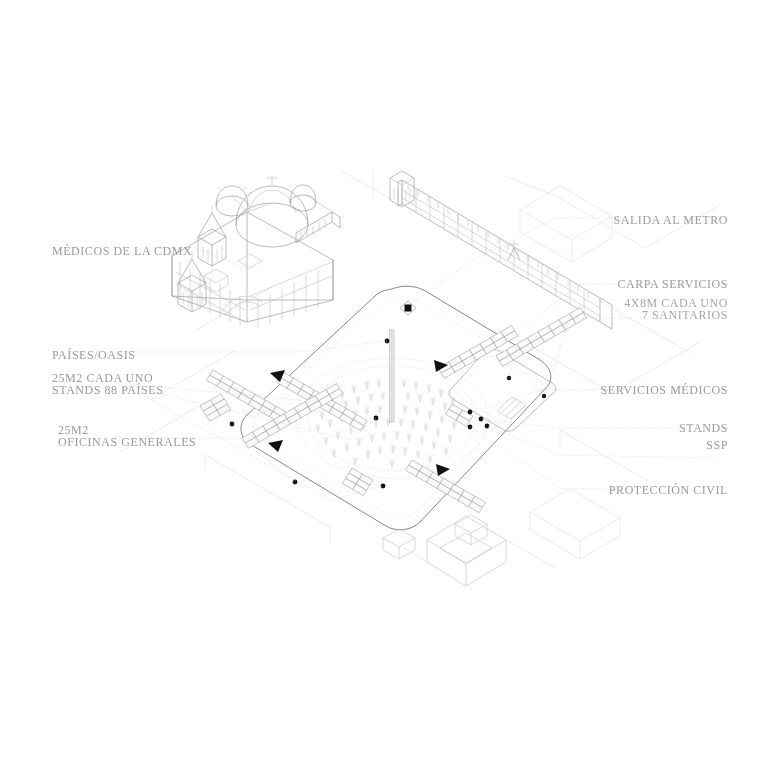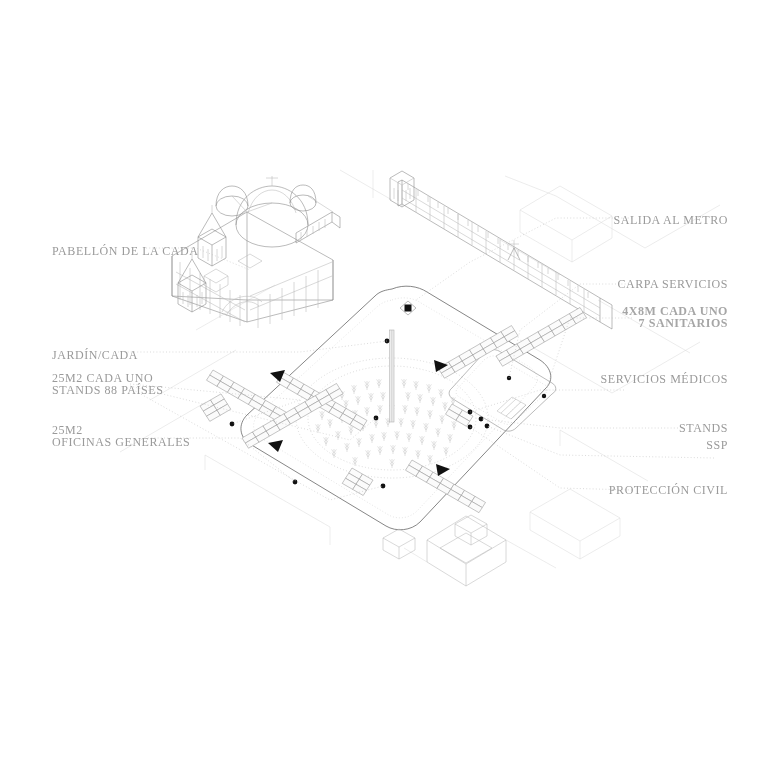--- a/index.html
+++ b/index.html
@@ -542,51 +542,51 @@
     <path class="ln" d="M399,547 L399,559"></path>
 
     <path class="faint" d="M530,512 L570,489 L620,518 L580,541 Z"></path>
     <path class="faint" d="M530,512 L530,530 L580,559 L620,536 L620,518"></path>
     <path class="faint" d="M580,541 L580,559"></path>
   </g>
 
 </svg>
 
 <div class="lbl" style="left:52px;top:246px;">
-  <div>PABELLÓN DE LA CADA</div>
+  <div>MÉDICOS DE LA CDMX</div>
 </div>
 
 <div class="lbl" style="left:52px;top:350px;">
-  <div>JARDÍN/CADA</div>
+  <div>PAÍSES/OASIS</div>
 </div>
 
 <div class="lbl" style="left:52px;top:373px;">
   <div>25M2 CADA UNO</div>
   <div>STANDS 88 PAÍSES</div>
 </div>
 
-<div class="lbl" style="left:52px;top:425px;">
+<div class="lbl" style="left:58px;top:425px;">
   <div>25M2</div>
   <div>OFICINAS GENERALES</div>
 </div>
 
 <div class="lbl r" style="right:52px;top:215px;">
   <div>SALIDA AL METRO</div>
 </div>
 
 <div class="lbl r" style="right:52px;top:279px;">
   <div>CARPA SERVICIOS</div>
 </div>
 
-<div class="lbl r sub" style="right:52px;top:306px;font-weight:bold;">
+<div class="lbl r sub" style="right:52px;top:298px;">
   <div>4X8M CADA UNO</div>
   <div>7 SANITARIOS</div>
 </div>
 
-<div class="lbl r" style="right:52px;top:374px;">
+<div class="lbl r" style="right:52px;top:385px;">
   <div>SERVICIOS MÉDICOS</div>
 </div>
 
 <div class="lbl r" style="right:52px;top:423px;">
   <div>STANDS</div>
 </div>
 
 <div class="lbl r" style="right:52px;top:440px;">
   <div>SSP</div>
 </div>

